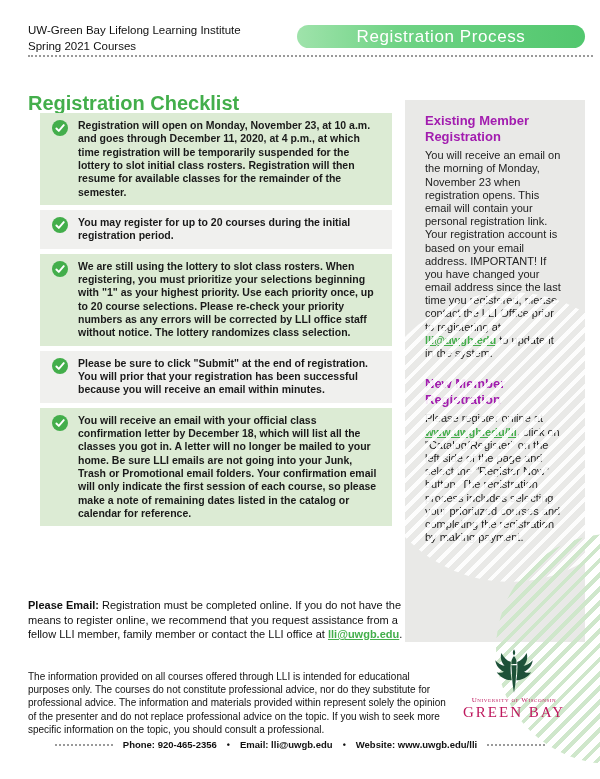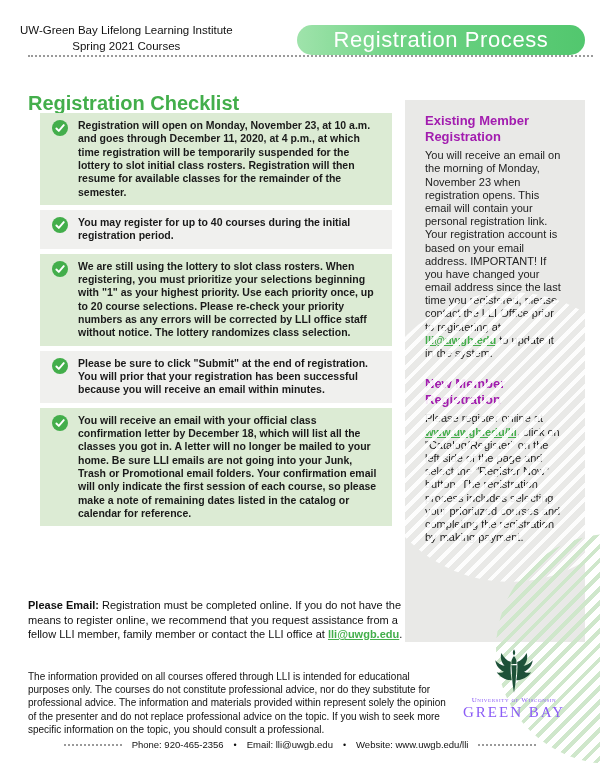--- a/index.html
+++ b/index.html
@@ -1,26 +1,26 @@
 <!DOCTYPE html>
 <html><head>
 <meta charset="utf-8">
 <style>
   html,body{margin:0;padding:0;background:#ffffff;}
   .page{
     position:relative;width:600px;height:779px;background:#ffffff;
     font-family:"Liberation Sans",sans-serif;color:#1a1a1a;overflow:hidden;
   }
   
-  .header-org{position:absolute;left:20px;top:22px;font-size:11.5px;line-height:1.4;color:#111;text-align:center;}
+  .header-org{position:absolute;left:28px;top:22px;font-size:11.5px;line-height:1.4;color:#111;}
   .header-rule{position:absolute;left:28px;right:7px;top:55px;border-bottom:2px dotted #9a9a9a;height:0;}
   .badge{
-    position:absolute;left:297px;top:25px;width:288px;height:30px;border-radius:17px;
+    position:absolute;left:297px;top:25px;width:288px;height:23px;border-radius:17px;
     background:linear-gradient(90deg,#9fe3ab 0%,#6fd385 35%,#52c76e 100%);
-    color:#ffffff;font-size:22px;letter-spacing:.6px;
+    color:#ffffff;font-size:17px;letter-spacing:.6px;
     display:flex;align-items:center;justify-content:center;
   }
   
   .title{position:absolute;left:28px;top:92px;margin:0;font-size:20px;font-weight:bold;color:#43ae4b;}
   .checklist{position:absolute;left:40px;top:113px;width:352px;display:flex;flex-direction:column;gap:5px;}
   .item{display:flex;gap:10px;padding:6px 12px;font-size:10.5px;font-weight:bold;line-height:1.27;color:#1a1a1a;}
   .item:nth-child(odd){background:#dcebd4;}
   .item:nth-child(even){background:#f0f0ee;}
   .check{flex:0 0 16px;width:16px;height:16px;margin-top:1px;}
   .check svg{display:block;width:16px;height:16px;}
@@ -38,29 +38,29 @@
   .stripe-circle{position:absolute;border-radius:50%;pointer-events:none;}
   .stripe-white{
     right:-70px;bottom:60px;width:290px;height:290px;
     background:repeating-linear-gradient(135deg,rgba(255,255,255,.9) 0 4px,rgba(255,255,255,0) 4px 10px);
   }
   .stripe-green{
     left:496px;top:534px;width:230px;height:230px;
     background:repeating-linear-gradient(135deg,#cfe7cb 0 4px,rgba(255,255,255,0) 4px 10px);
   }
   
-  .logo{position:absolute;left:455px;top:648px;width:118px;text-align:center;color:#8b5cf6;}
+  .logo{position:absolute;left:455px;top:648px;width:118px;text-align:center;color:#be185d;}
   .logo svg{display:block;margin:0 auto;}
   .logo-line1{font-family:"Liberation Serif",serif;font-variant:small-caps;font-size:7px;letter-spacing:.6px;margin-top:2px;white-space:nowrap;}
   .logo-line2{font-family:"Liberation Serif",serif;font-size:15px;letter-spacing:2px;margin-top:0;white-space:nowrap;text-align:center;}
   
   .footer{
     position:absolute;left:20px;right:20px;top:739px;
     display:flex;align-items:center;justify-content:center;gap:10px;
-    font-size:9.5px;color:#111;
+    font-size:9.5px;color:#111;font-weight:bold;
   }
   .footer .dots{width:58px;border-bottom:2px dotted #9a9a9a;height:0;}
   .footer .bullet{font-size:9px;}
 </style>
 </head>
 <body>
 
 <div class="page">
 
   <div class="header-org">
@@ -82,21 +82,21 @@
         </span>
       <span>Registration will open on Monday, November 23, at 10 a.m. and goes through December 11, 2020, at 4 p.m., at which time registration will be temporarily suspended for the lottery to slot initial class rosters. Registration will then resume for available classes for the remainder of the semester.</span>
     </div>
     <div class="item">
       <span class="check">
           <svg viewBox="0 0 20 20">
             <circle cx="10" cy="10" r="10" fill="#43ae4b"></circle>
             <path d="M5.5 10.6 l3 3 l6.2-7.2" stroke="#fff" stroke-width="2.4" fill="none" stroke-linecap="round" stroke-linejoin="round"></path>
           </svg>
         </span>
-      <span>You may register for up to 40 courses during the initial registration period.</span>
+      <span>You may register for up to 20 courses during the initial registration period.</span>
     </div>
     <div class="item">
       <span class="check">
           <svg viewBox="0 0 20 20">
             <circle cx="10" cy="10" r="10" fill="#43ae4b"></circle>
             <path d="M5.5 10.6 l3 3 l6.2-7.2" stroke="#fff" stroke-width="2.4" fill="none" stroke-linecap="round" stroke-linejoin="round"></path>
           </svg>
         </span>
       <span>We are still using the lottery to slot class rosters. When registering, you must prioritize your selections beginning with "1" as your highest priority. Use each priority once, up to 20 course selections. Please re-check your priority numbers as any errors will be corrected by LLI office staff without notice. The lottery randomizes class selection.</span>
     </div>

